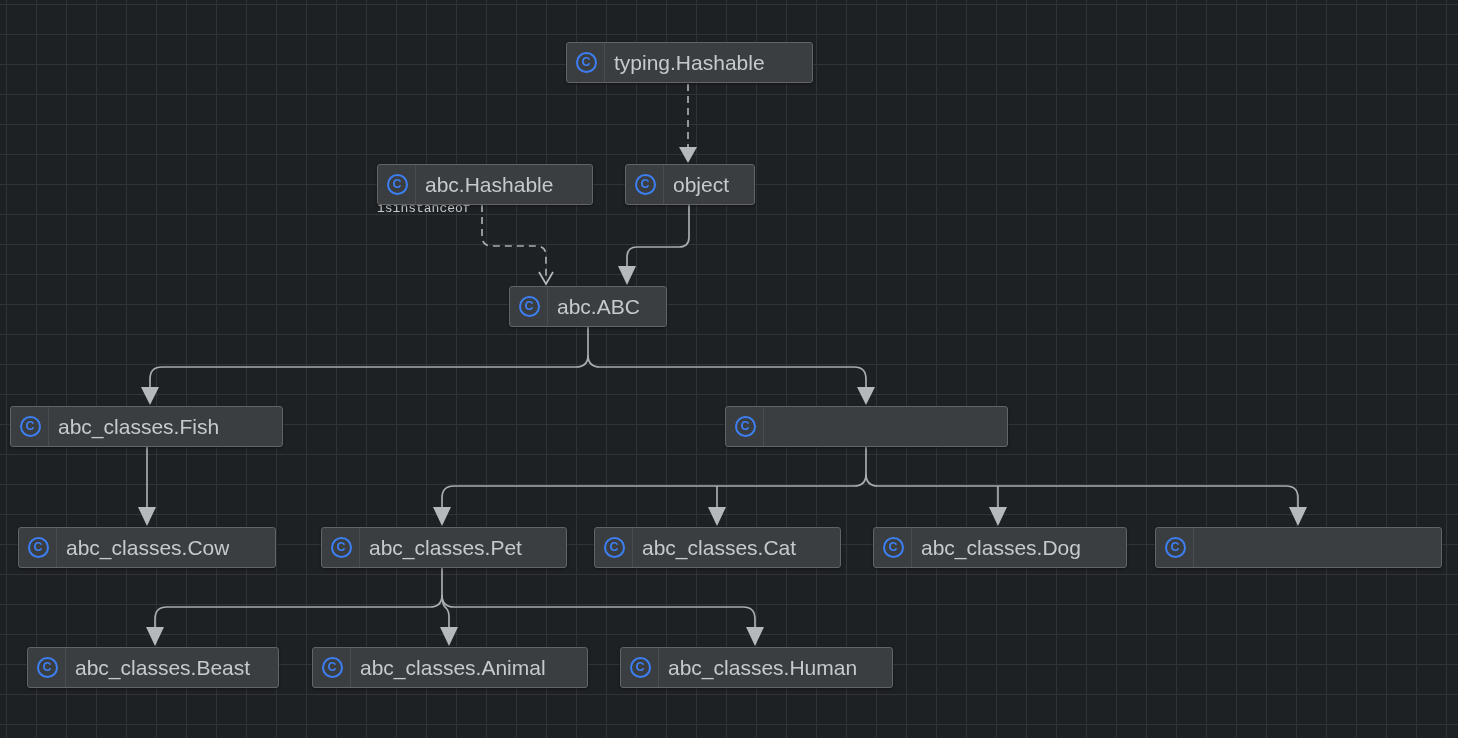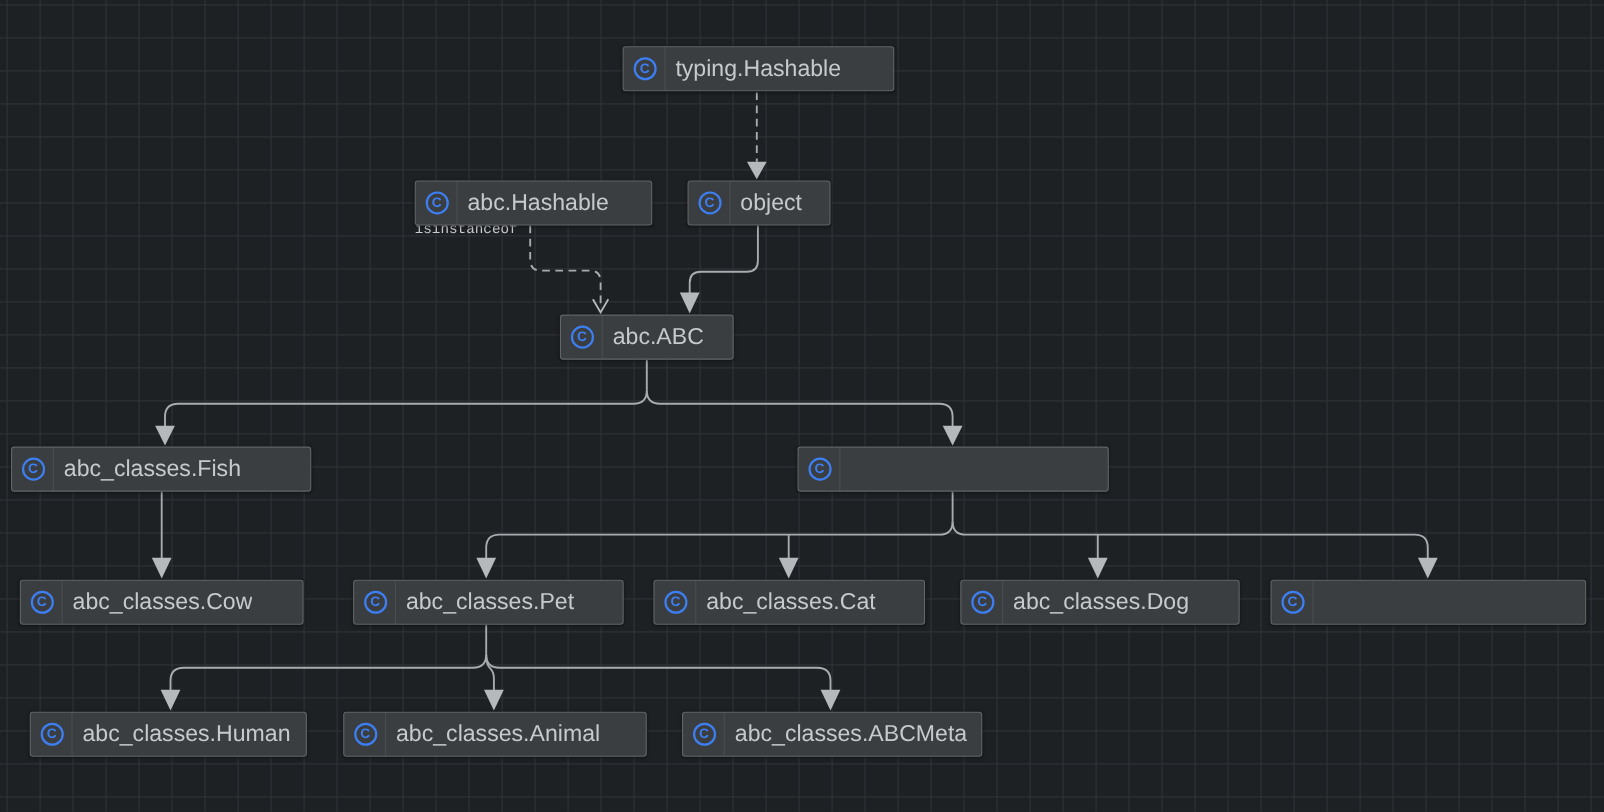--- a/index.html
+++ b/index.html
@@ -184,32 +184,32 @@
         <span class="ring">C</span>
       </span>
     <span class="sep"></span>
   </div>
 
   <div class="node" style="left:27px;top:647px;width:252px;">
     <span class="icon">
         <span class="ring">C</span>
       </span>
     <span class="sep"></span>
+    <span class="label">abc_classes.Beast</span>
+  </div>
+
+  <div class="node" style="left:312px;top:647px;width:276px;">
+    <span class="icon">
+        <span class="ring">C</span>
+      </span>
+    <span class="sep"></span>
+    <span class="label">abc_classes.Animal</span>
+  </div>
+
+  <div class="node" style="left:620px;top:647px;width:273px;">
+    <span class="icon">
+        <span class="ring">C</span>
+      </span>
+    <span class="sep"></span>
     <span class="label">abc_classes.Human</span>
   </div>
 
-  <div class="node" style="left:312px;top:647px;width:276px;">
-    <span class="icon">
-        <span class="ring">C</span>
-      </span>
-    <span class="sep"></span>
-    <span class="label">abc_classes.Animal</span>
-  </div>
-
-  <div class="node" style="left:620px;top:647px;width:273px;">
-    <span class="icon">
-        <span class="ring">C</span>
-      </span>
-    <span class="sep"></span>
-    <span class="label">abc_classes.ABCMeta</span>
-  </div>
-
 </div>
 
 </body></html>

